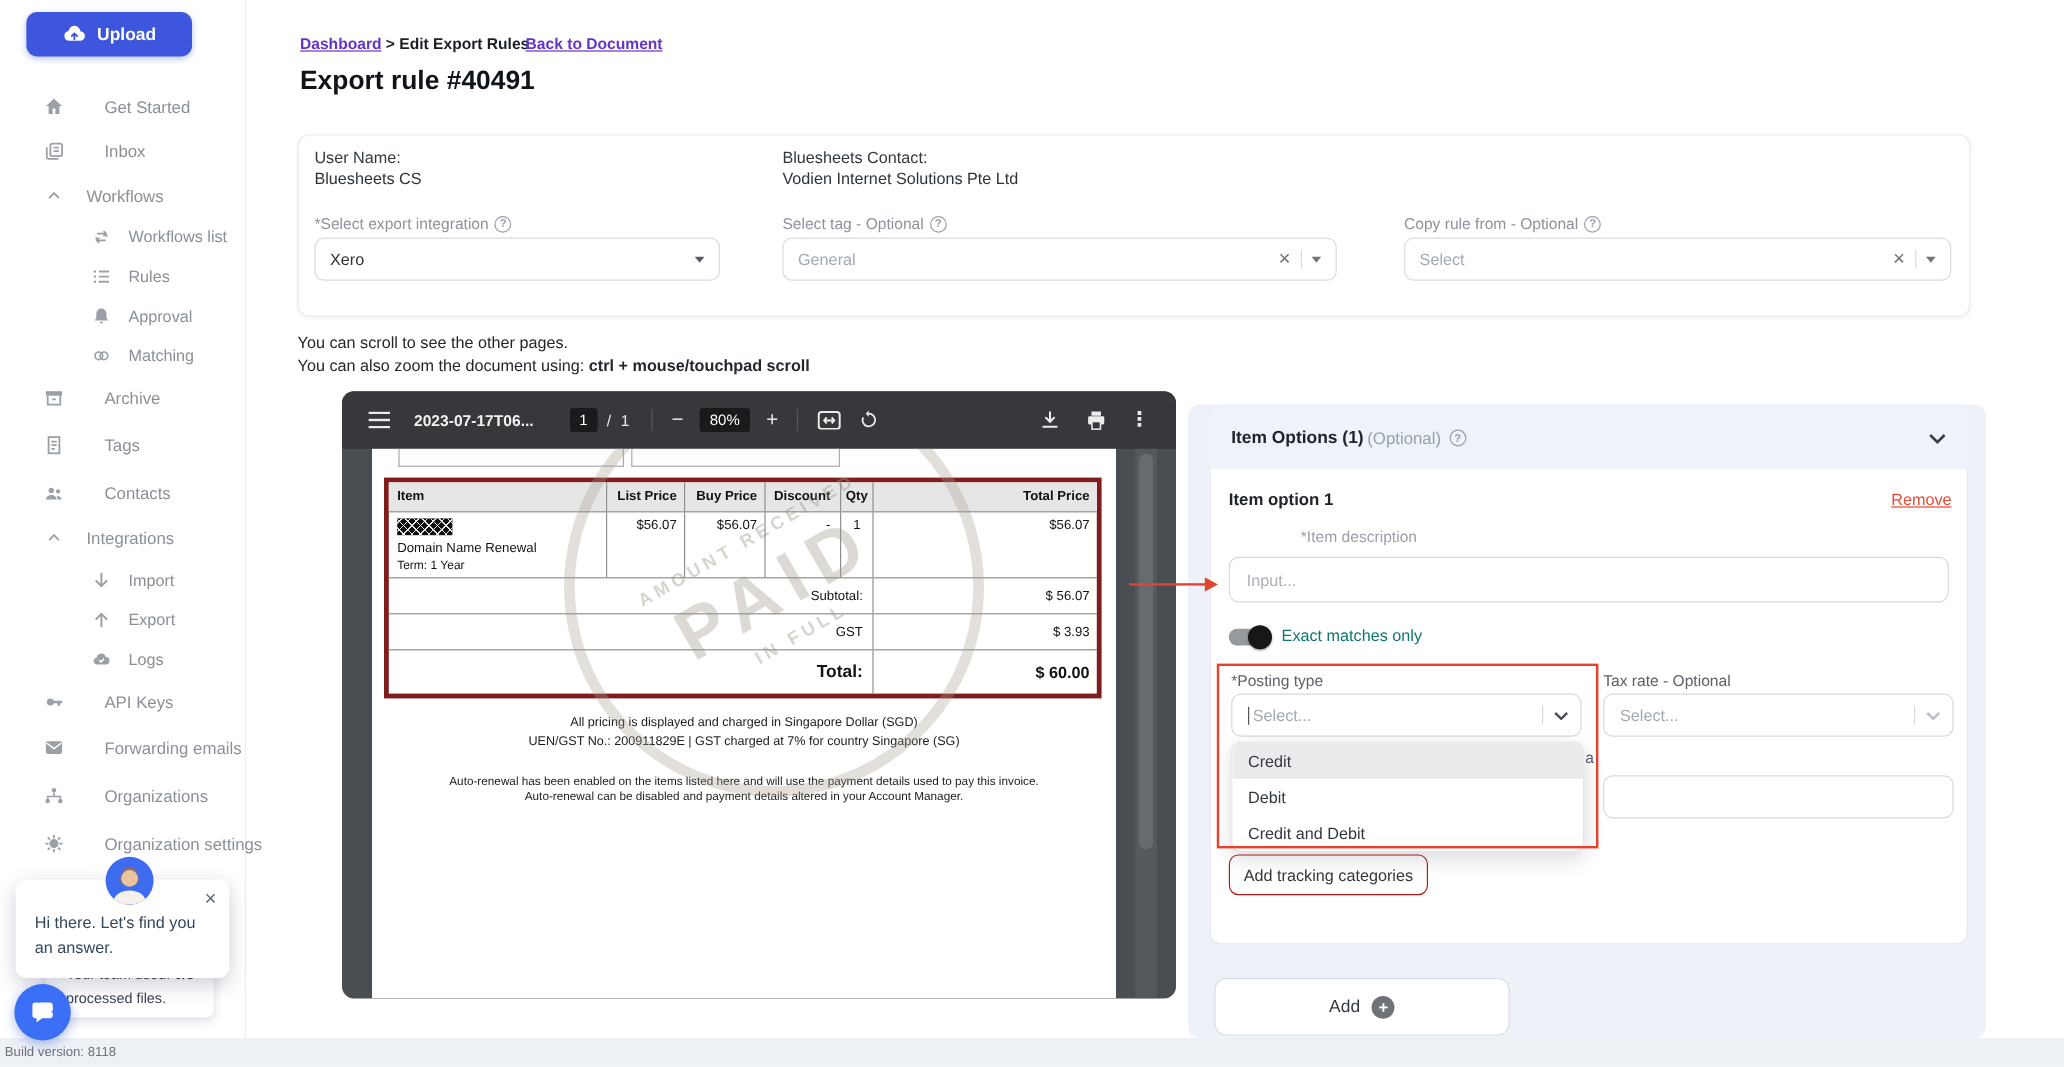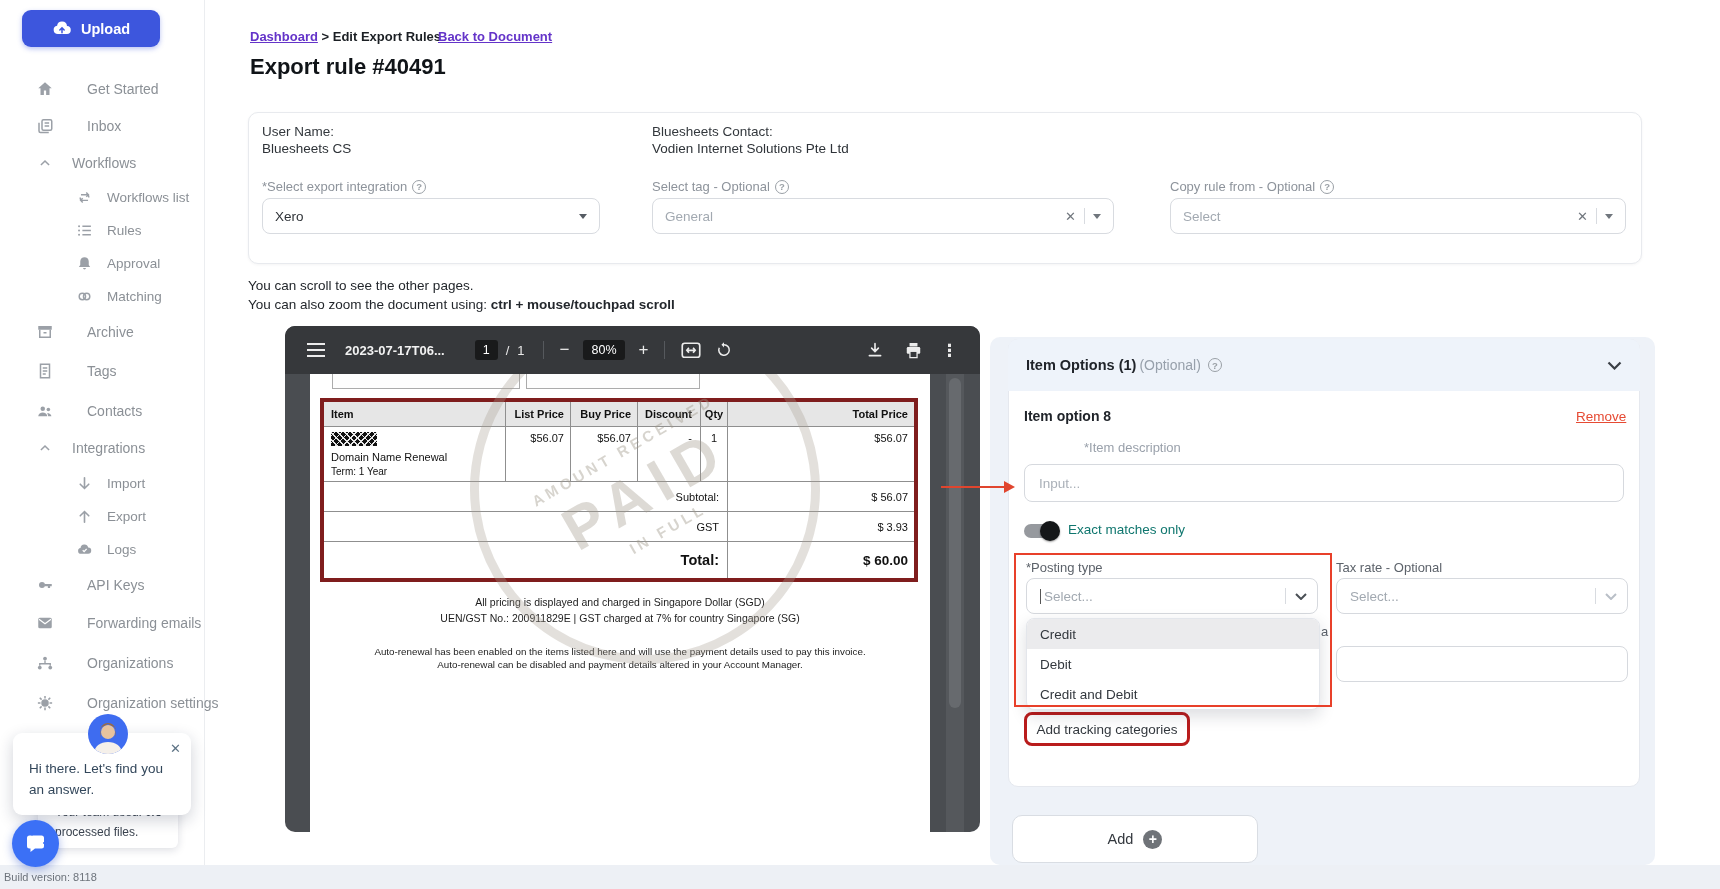--- a/index.html
+++ b/index.html
@@ -109,21 +109,21 @@
   .desc-input::placeholder{color:#aab0b8}
   .switch{position:absolute;left:1024px;top:523px;width:34px;height:16px;z-index:4;cursor:pointer}
   .switch .track{width:34px;height:14px;margin-top:1px;border-radius:8px;background:#96999e}
   .switch .knob{position:absolute;right:-2px;top:-2px;width:20px;height:20px;border-radius:50%;background:#151719;box-shadow:0 1px 2px rgba(0,0,0,.4)}
   .redbox{position:absolute;left:1014px;top:553px;width:318px;height:154px;border:2px solid #e8402a;box-sizing:border-box;z-index:6;pointer-events:none}
   .dropdown{position:absolute;left:1026px;top:618px;width:292px;background:#fff;border:1px solid #e3e6eb;border-radius:8px;
     box-shadow:0 6px 16px rgba(20,30,50,.15);z-index:5;overflow:hidden}
   .dd-item{height:30px;display:flex;align-items:center;padding-left:13px;font-size:13.5px;color:#33383e;cursor:pointer}
   .dd-active{background:#ebebed}
   .cursorbar{width:1px;height:15px;background:#555;margin-right:3px}
-  .btn-light{position:absolute;background:#fff;border:3px solid #b91c1c;border-radius:8px;display:flex;align-items:center;
+  .btn-light{position:absolute;background:#fff;border:1px solid #b91c1c;border-radius:8px;display:flex;align-items:center;
     justify-content:center;font-size:13.5px;color:#33383e;box-sizing:border-box;cursor:pointer;z-index:4}
   .add-btn{position:absolute;left:1012px;top:815px;width:246px;height:48px;background:#fff;border:1px solid #d9dde3;border-radius:10px;
     display:flex;align-items:center;justify-content:center;gap:10px;font-size:14.5px;color:#33383e;box-sizing:border-box;cursor:pointer;z-index:2}
   .plus-circ{width:19px;height:19px;border-radius:50%;background:#6f7378;color:#fff;display:flex;align-items:center;justify-content:center;font-size:14px;font-weight:bold;line-height:1}
   .frag-a{position:absolute;left:1321px;top:624px;font-size:13px;color:#5c626a;z-index:4}
   
   .chat-popup{position:absolute;left:13px;top:733px;width:178px;height:82px;background:#fff;border-radius:9px;
     box-shadow:0 5px 16px rgba(20,30,60,.2);z-index:40}
   .chat-popup .msg{margin:25px 14px 0 16px;font-size:13.5px;line-height:21px;color:#33475b;width:150px}
   .chat-close{position:absolute;right:10px;top:8px;font-size:13px;color:#5c7284;cursor:pointer}
@@ -495,21 +495,21 @@
   <span class="opt-title">Item Options (1)</span>
   <span class="opt-optional">(Optional)</span>
   <span class="helpc" style="margin-left:7px">?</span>
   <span class="chev-svg" style="margin-left:auto;width:15px;height:9px">
     <svg viewBox="0 0 15 9" fill="none" stroke="#3a3f45" stroke-width="2.2">
         <path d="M1.5 1.5l6 6 6-6"></path>
       </svg>
   </span>
 </div>
 
-<div class="abs" style="left:1024px;top:408px;font-size:14px;font-weight:bold;color:#20242a;z-index:4">Item option 8</div>
+<div class="abs" style="left:1024px;top:408px;font-size:14px;font-weight:bold;color:#20242a;z-index:4">Item option 1</div>
 <div class="abs" style="left:1576px;top:409px;font-size:13.5px;color:#e64a33;text-decoration:underline;z-index:4;cursor:pointer">Remove</div>
 
 <div class="rp-lbl rp-lbl-light" style="left:1084px;top:440px">*Item description</div>
 <input class="desc-input" type="text" placeholder="Input..." style="">
 
 <div class="switch">
   <div class="track"></div>
     <div class="knob"></div>
 </div>
 <div class="abs" style="left:1068px;top:522px;font-size:13.5px;color:#0f766e;z-index:4">Exact matches only</div>

